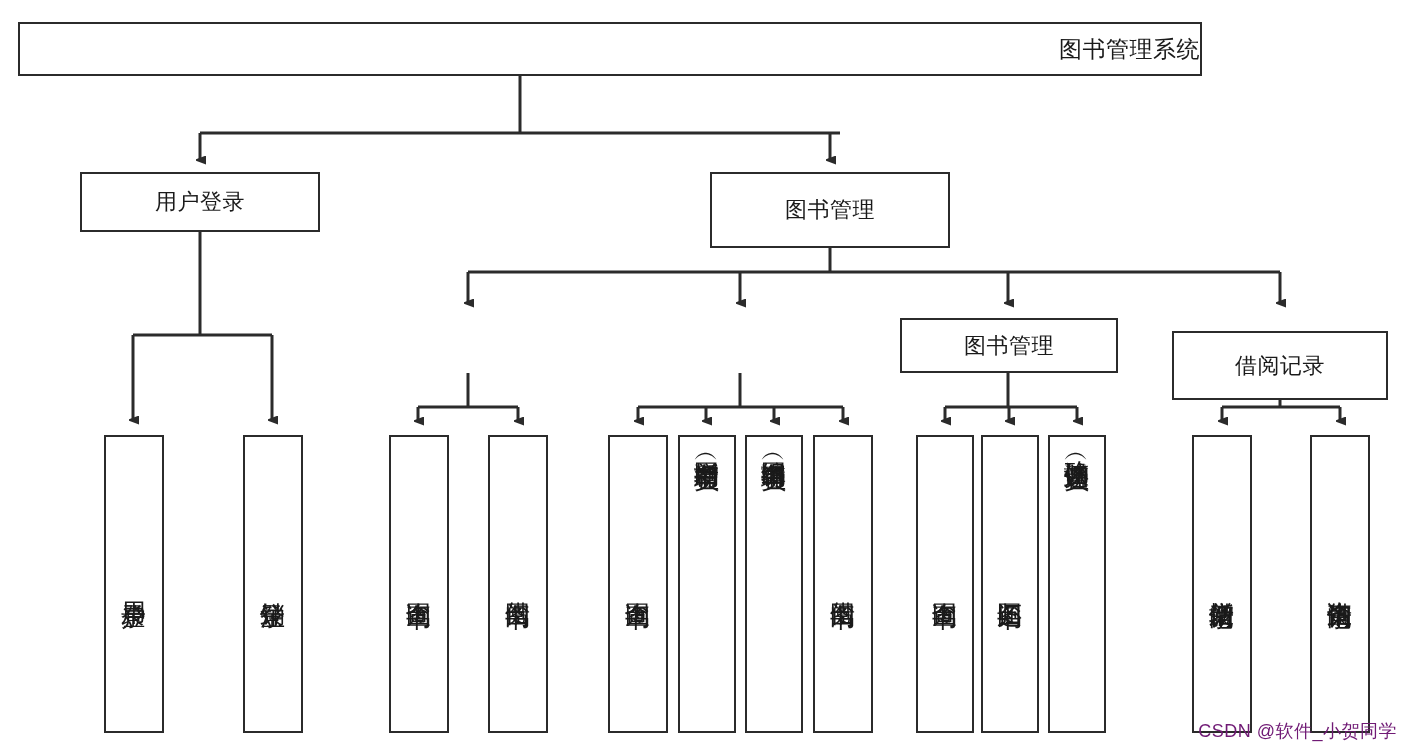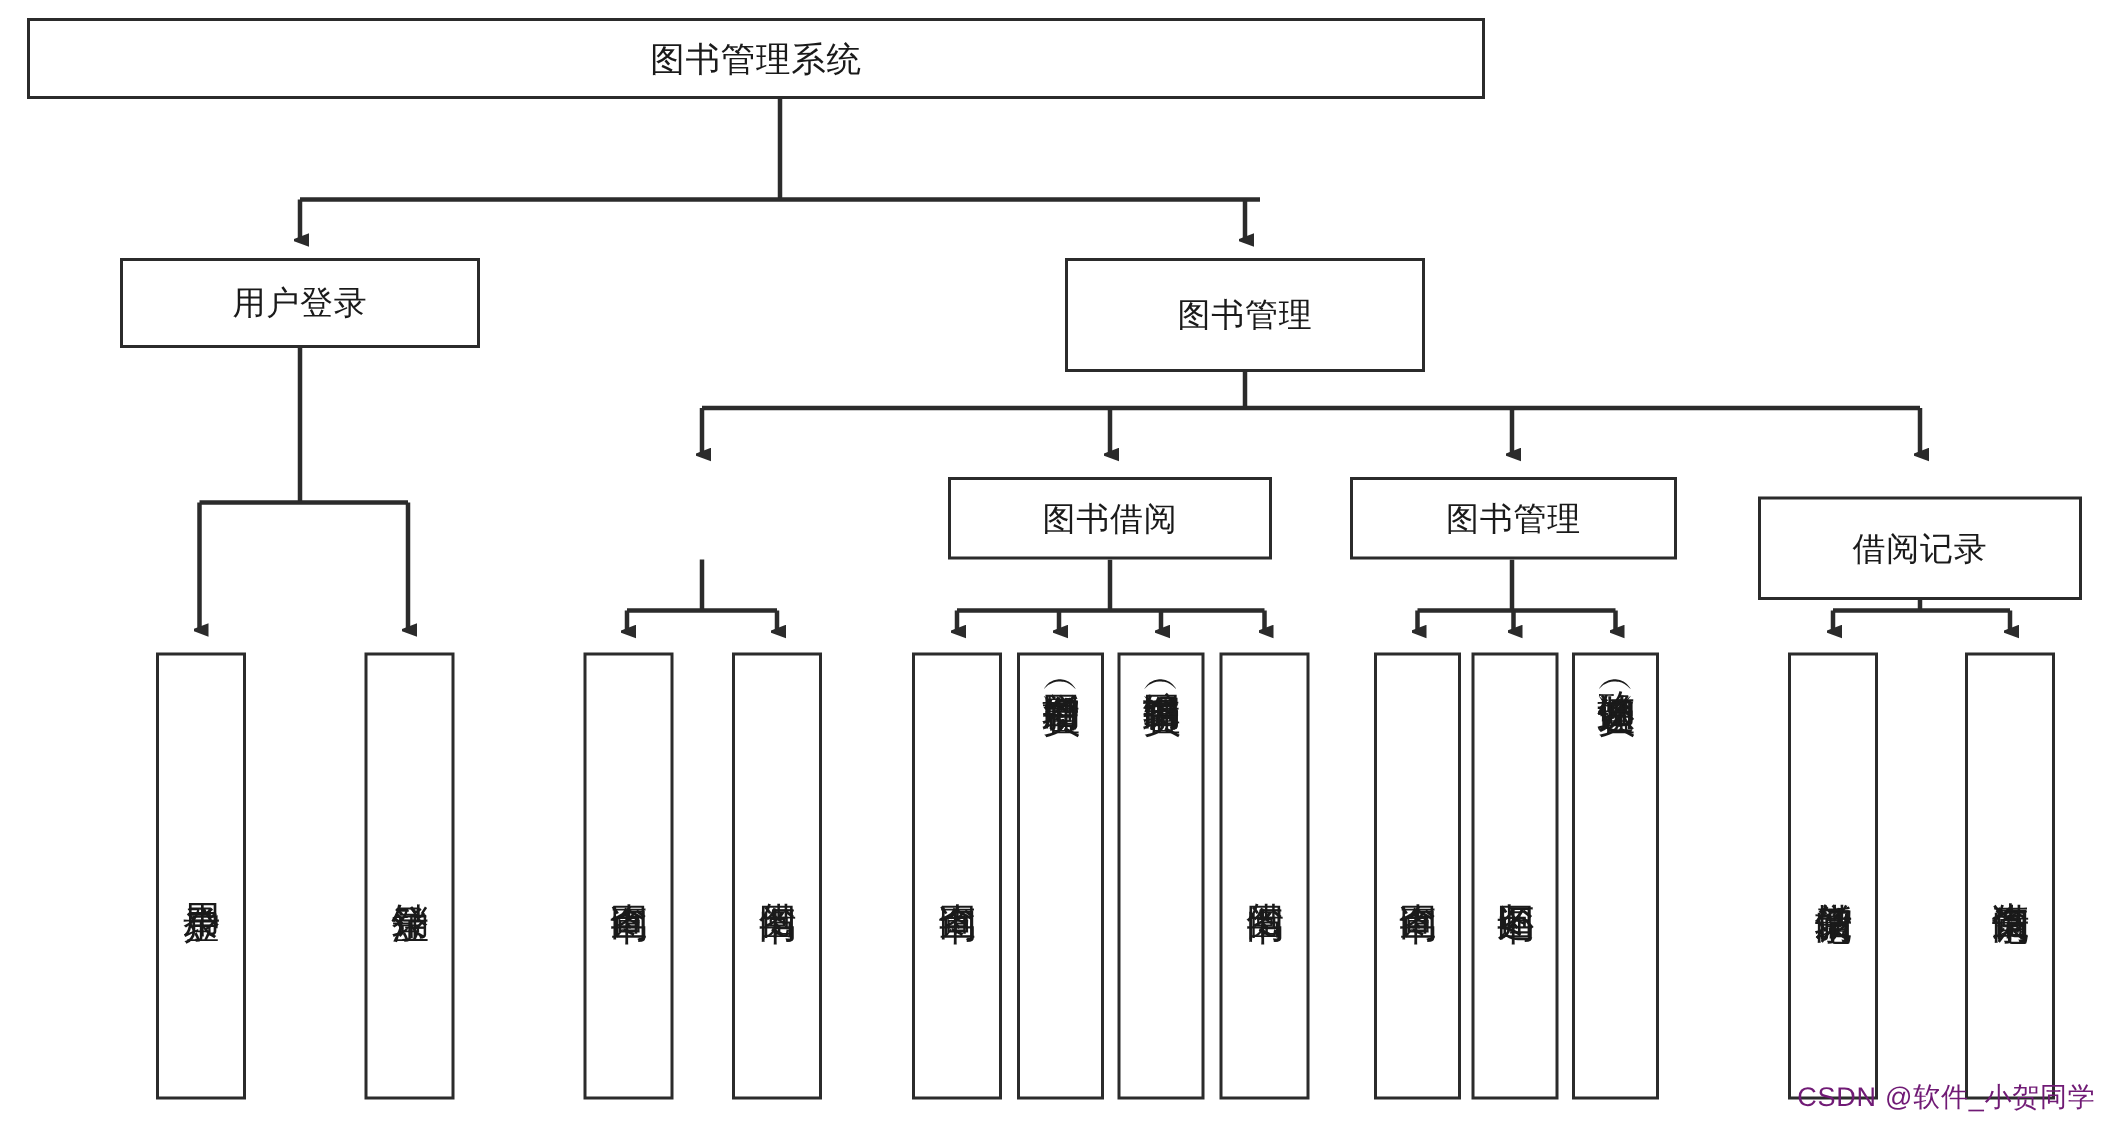--- a/index.html
+++ b/index.html
@@ -125,34 +125,31 @@
       <path d="M 1009 407 L 1009 421" marker-end="url(#arrow)"></path>
       <path d="M 1077 407 L 1077 421" marker-end="url(#arrow)"></path>
 
       <path d="M 1280 373 L 1280 407"></path>
       <path d="M 1222 407 L 1340 407"></path>
       <path d="M 1222 407 L 1222 421" marker-end="url(#arrow)"></path>
       <path d="M 1340 407 L 1340 421" marker-end="url(#arrow)"></path>
     </g>
   </svg>
 
-  <div class="node horiz root" style="left:18px; top:12px; width:972px; height:54px;">
+  <div class="node horiz root" style="left:18px; top:22px; width:1184px; height:54px;justify-content:flex-end;">
     <span class="lbl">图书管理系统</span>
   </div>
 
   <div class="node horiz" style="left:80px; top:172px; width:240px; height:60px;">
     <span class="lbl">用户登录</span>
   </div>
   <div class="node horiz" style="left:710px; top:172px; width:240px; height:76px;">
     <span class="lbl">图书管理</span>
   </div>
 
-  <div class="node horiz" style="left:632px; top:318px; width:216px; height:55px;">
-    <span class="lbl">图书借阅</span>
-  </div>
   <div class="node horiz" style="left:900px; top:318px; width:218px; height:55px;">
     <span class="lbl">图书管理</span>
   </div>
   <div class="node horiz" style="left:1172px; top:331px; width:216px; height:69px;">
     <span class="lbl">借阅记录</span>
   </div>
 
   <div class="node vert centered" style="left:104px; top:435px; width:60px; height:298px;">
     <span class="lbl">用户登录</span>
   </div>

